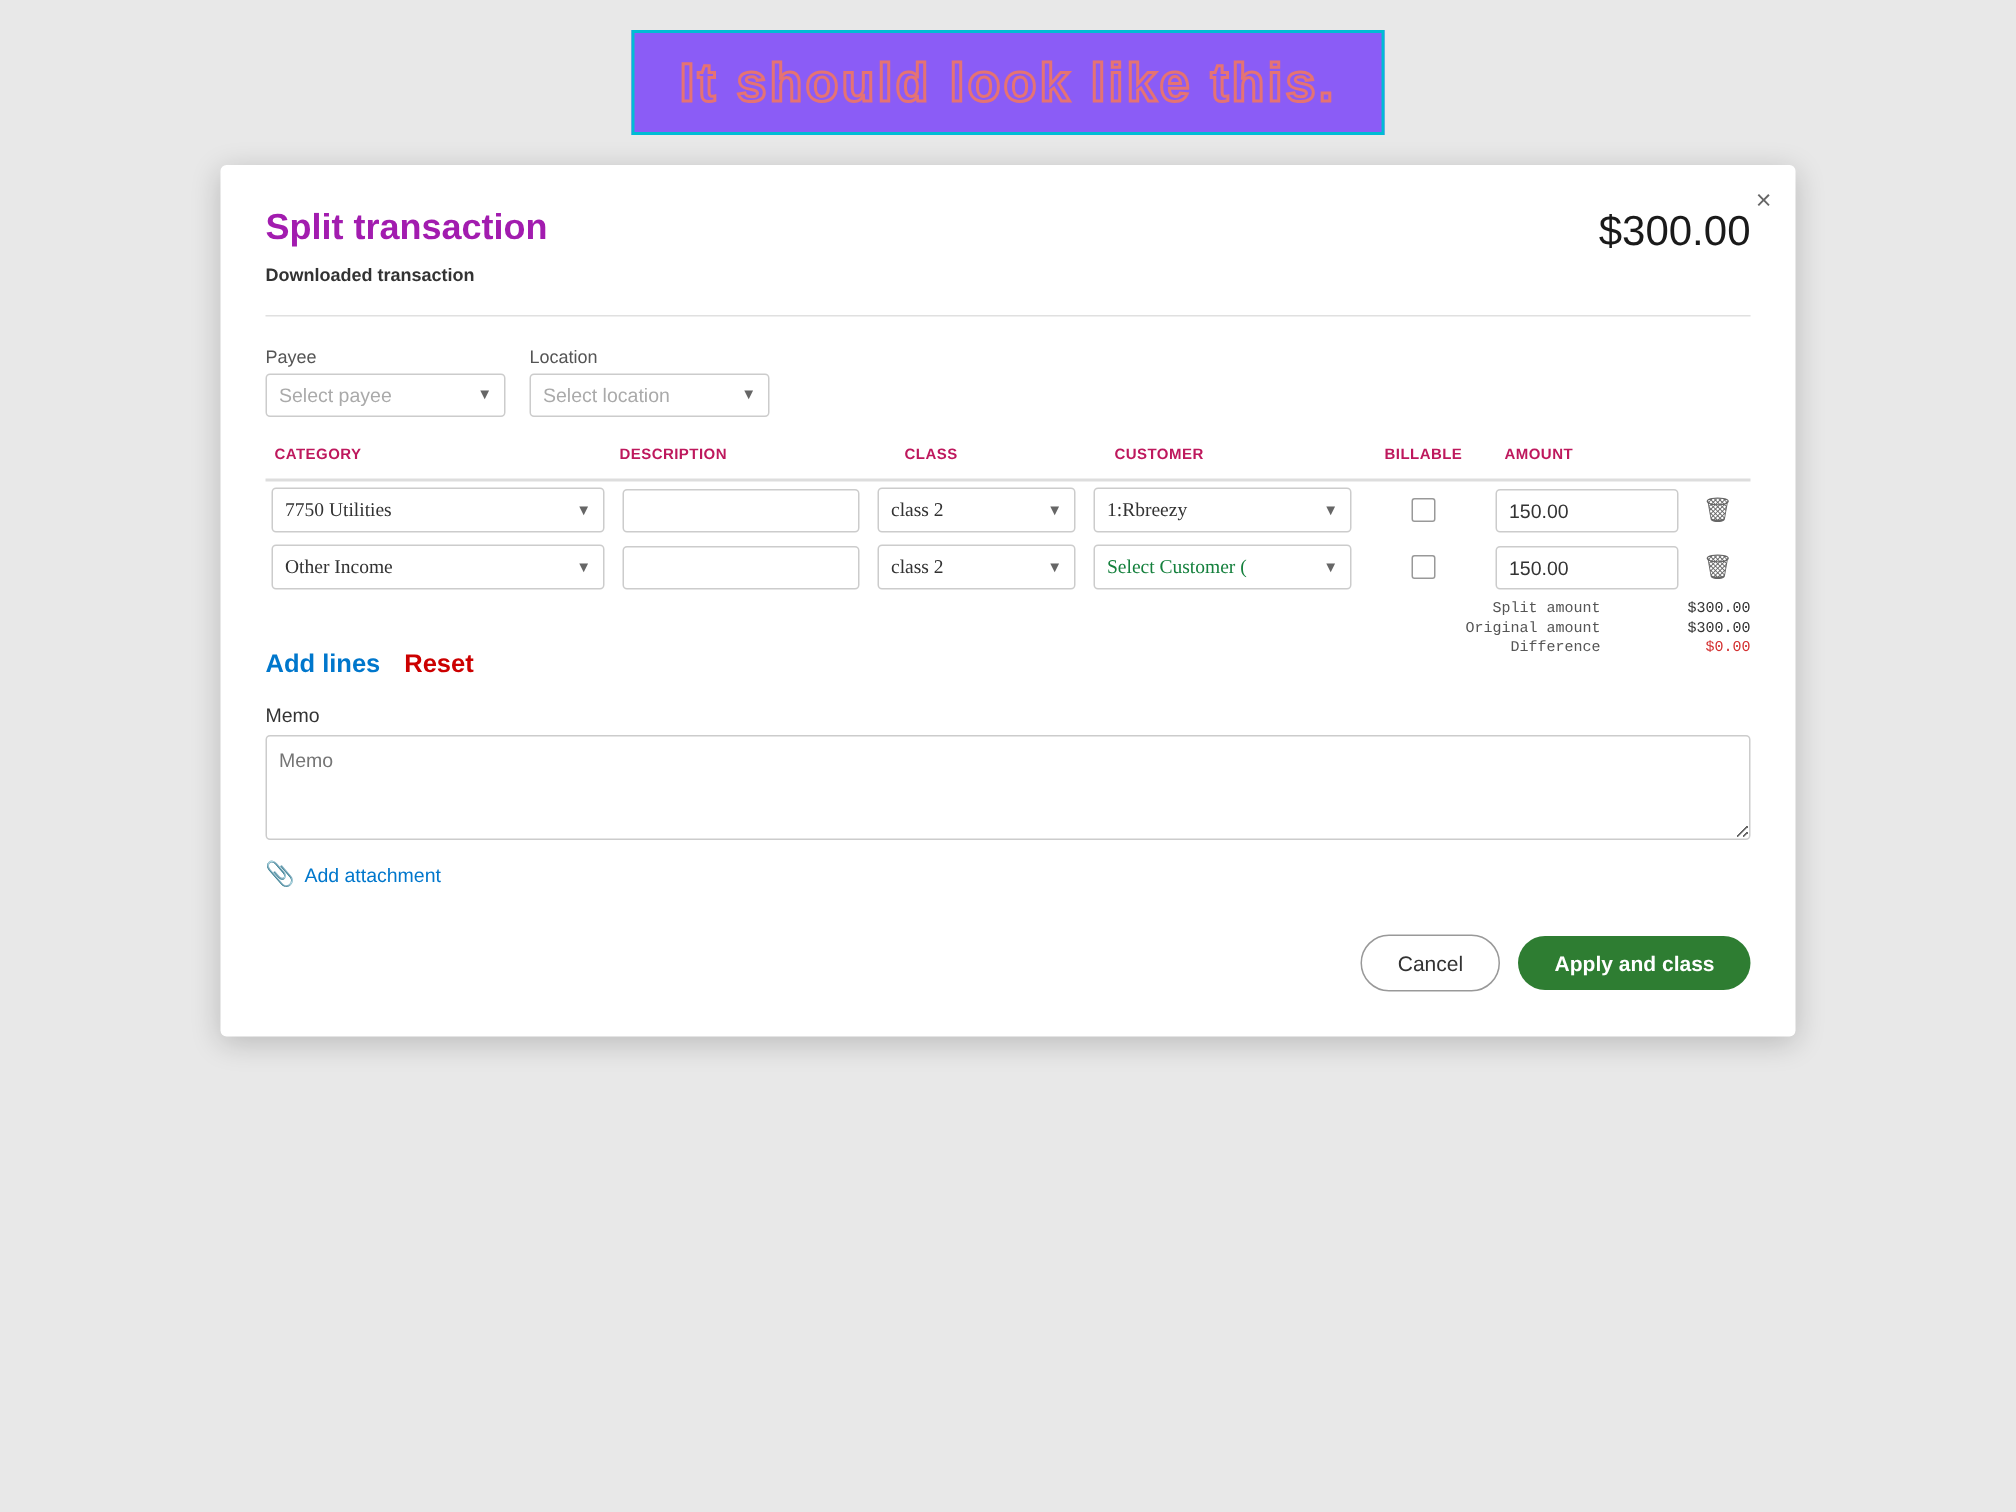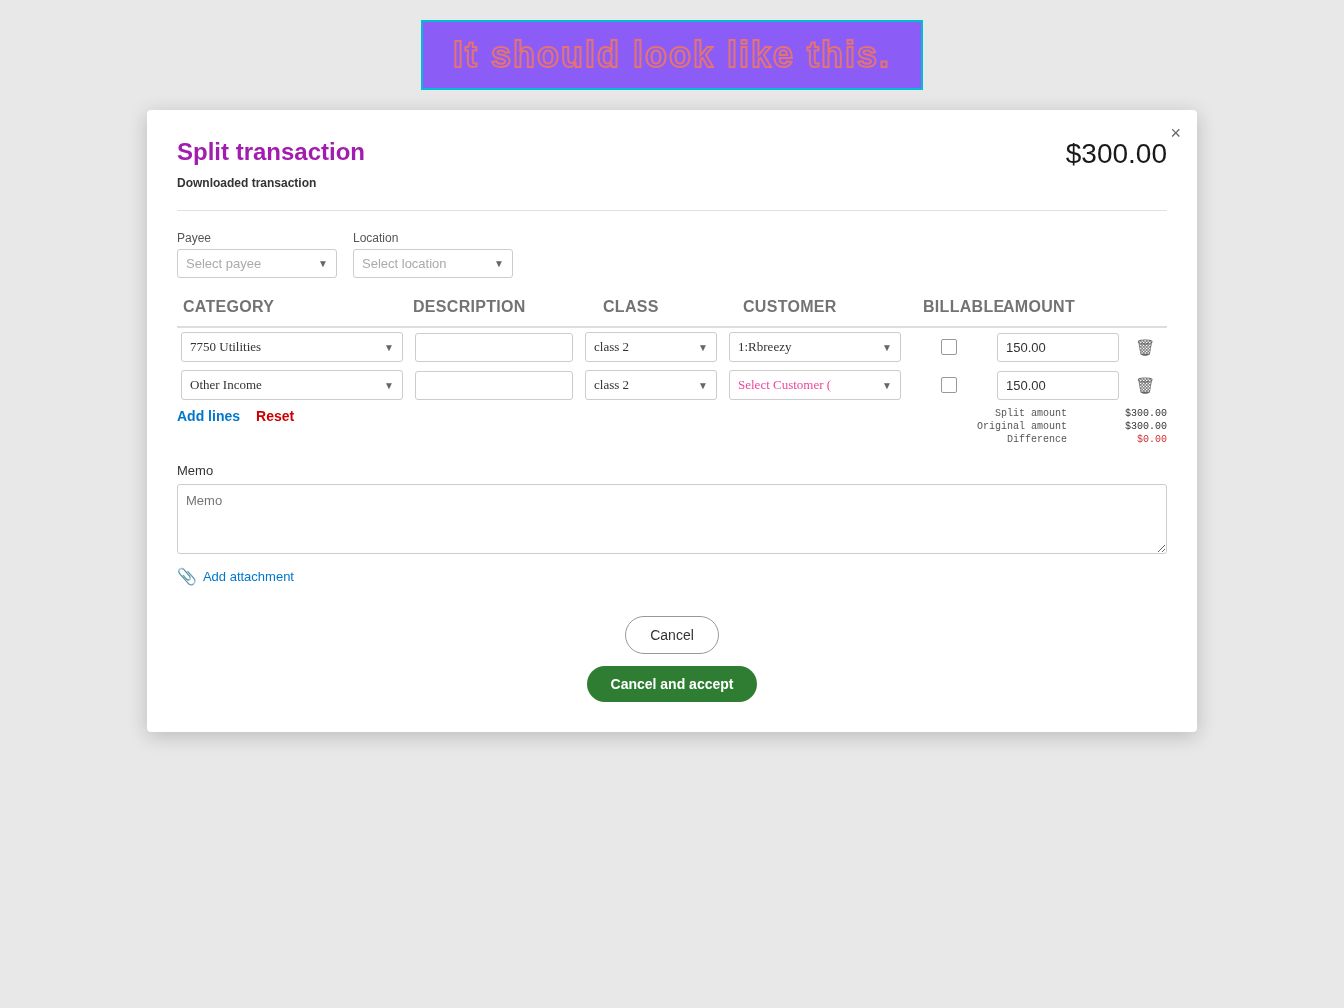--- a/index.html
+++ b/index.html
@@ -132,23 +132,23 @@
 
     .table-header {
       display: grid;
       grid-template-columns: 230px 1fr 140px 180px 80px 130px 40px;
       border-bottom: 2px solid #ddd;
       padding-bottom: 6px;
       margin-bottom: 4px;
     }
 
     .table-header-cell {
-      font-size: 16px;
+      font-size: 10px;
       font-weight: 700;
-      color: #737373;
+      color: #be185d;
       text-transform: uppercase;
       letter-spacing: 0.3px;
       padding: 4px 6px;
     }
 
     .table-row-grid {
       display: grid;
       grid-template-columns: 230px 1fr 140px 180px 80px 130px 40px;
       align-items: center;
       margin-bottom: 8px;
@@ -175,21 +175,21 @@
     }
 
     .input-select .text {
       flex: 1;
       overflow: hidden;
       text-overflow: ellipsis;
       white-space: nowrap;
     }
 
     .input-select .placeholder-text {
-      color: #ec4899;
+      color: #15803d;
     }
 
     .input-text {
       border: 1px solid #ccc;
       border-radius: 3px;
       padding: 6px 8px;
       font-size: 13px;
       width: 100%;
       background: white;
       color: #333;
@@ -234,23 +234,24 @@
 
     .action-links {
       display: flex;
       gap: 16px;
     }
 
     .link-btn {
       background: none;
       border: none;
       cursor: pointer;
-      font-size: 14px;
+      font-size: 17px;
       font-weight: 600;
       padding: 0;
+      margin-top: 32px;
     }
 
     .link-btn.blue { color: #0077cc; }
     .link-btn.red { color: #cc0000; }
 
     .totals-section {
       margin-left: auto;
       text-align: right;
       min-width: 280px;
     }
@@ -315,21 +316,20 @@
     .attachment-icon {
       font-size: 16px;
     }
 
     .footer-buttons {
       display: flex;
       justify-content: flex-end;
       gap: 12px;
       margin-top: 30px;
       align-items: center;
-      flex-direction: column;
     }
 
     .btn-cancel {
       background: white;
       border: 1px solid #999;
       border-radius: 20px;
       padding: 10px 24px;
       font-size: 14px;
       cursor: pointer;
       color: #333;
@@ -495,16 +495,16 @@
     <textarea class="memo-textarea" placeholder="Memo" style=""></textarea>
   </div>
 
   <div class="attachment-row">
     <span class="attachment-icon">📎</span>
     <span>Add attachment</span>
   </div>
 
   <div class="footer-buttons">
     <button class="btn-cancel">Cancel</button>
-    <button class="btn-apply">Cancel and accept</button>
+    <button class="btn-apply">Apply and class</button>
   </div>
 
 </div>
 
 </body></html>

